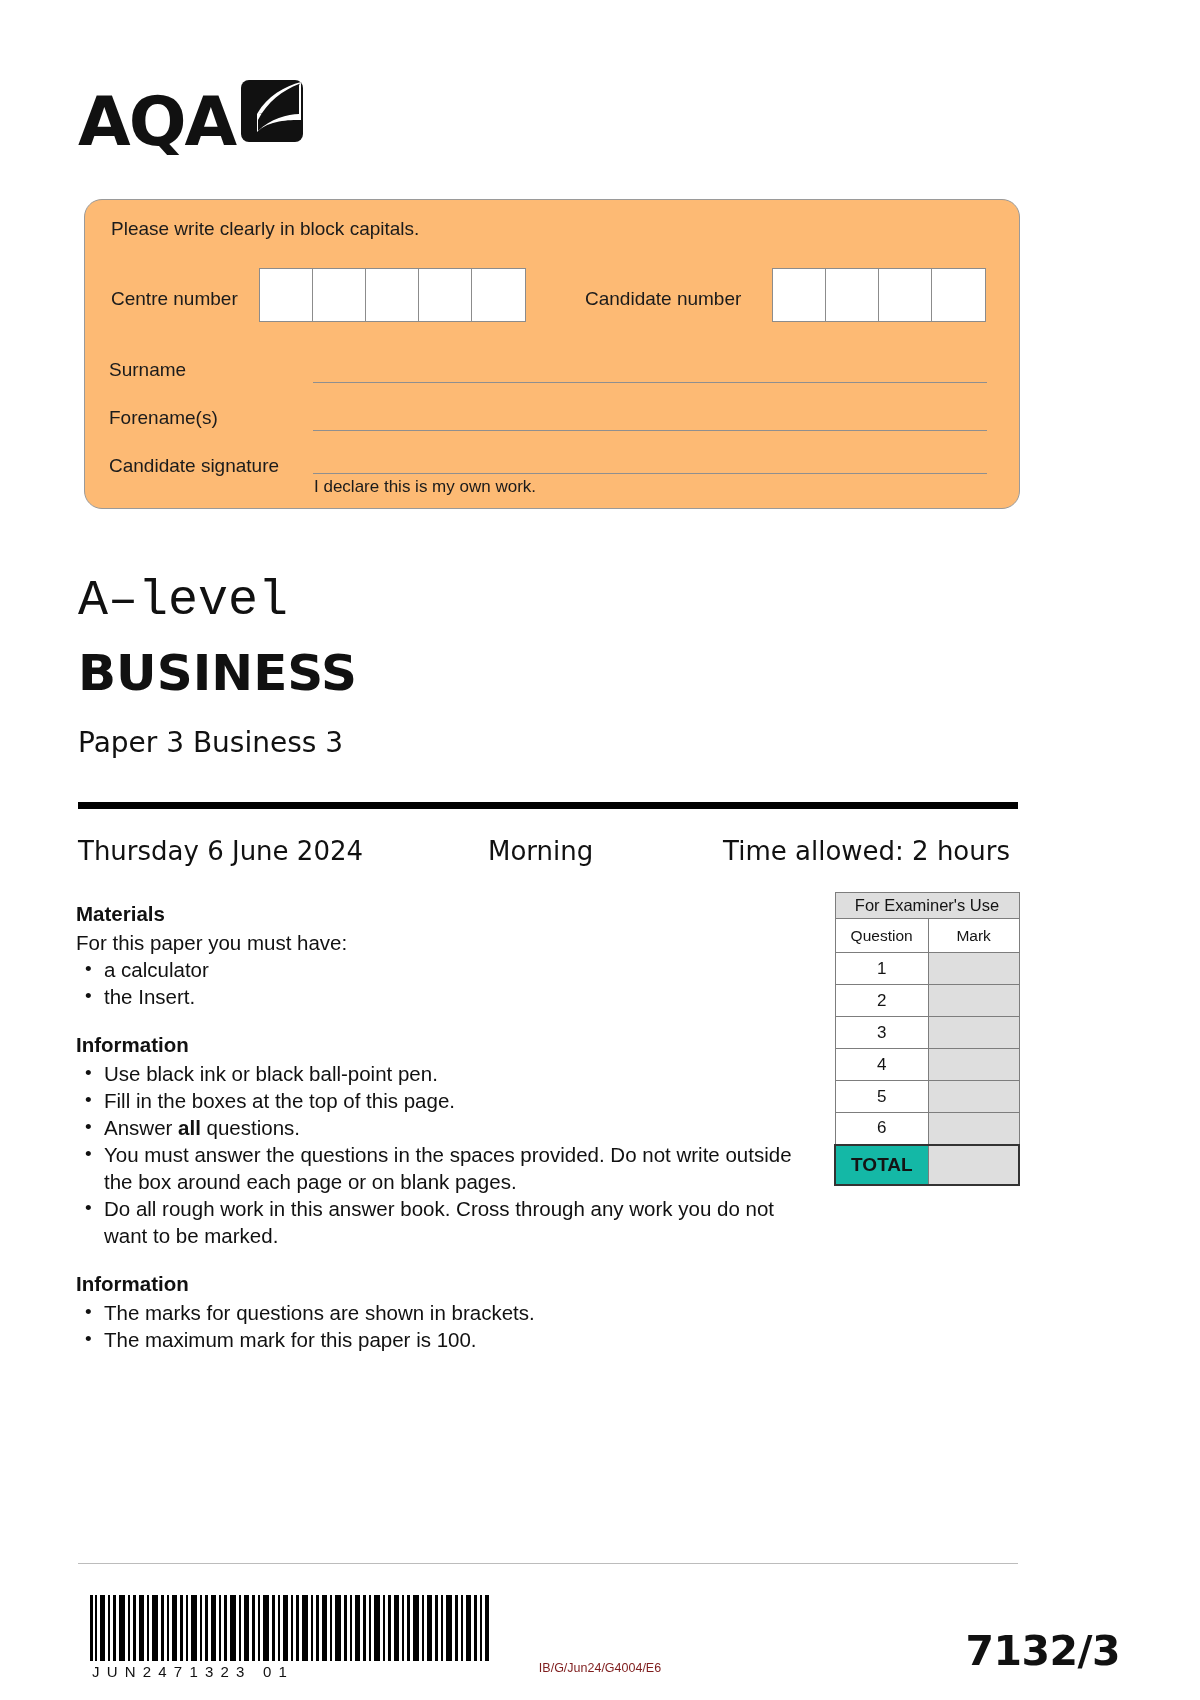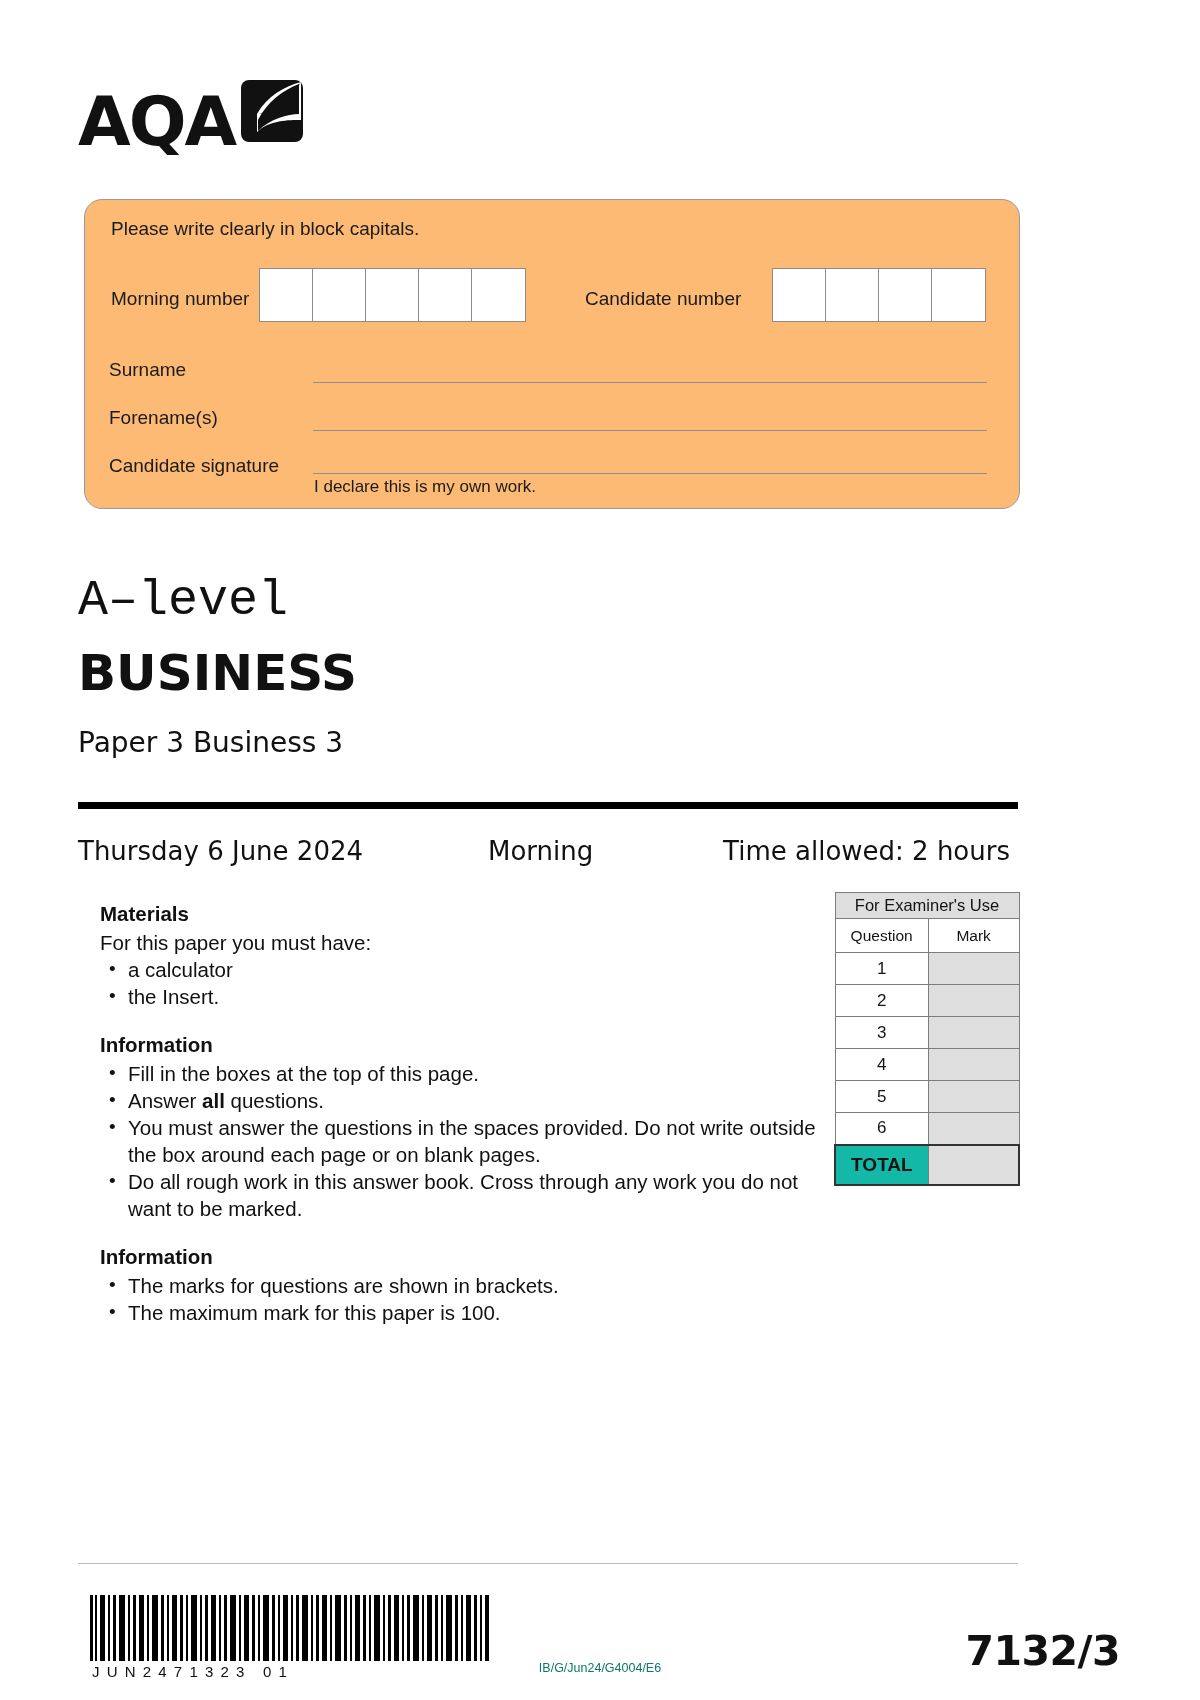--- a/index.html
+++ b/index.html
@@ -157,21 +157,21 @@
     font-size: 20.5px;
     line-height: 27px;
     color: #111;
   }
   .instr h3 {
     margin: 0 0 1px 0;
     font-size: 20.5px;
     font-weight: 700;
     line-height: 28px;
   }
-  .instr .sec { margin-bottom: 21px; margin-left: 24px; }
+  .instr .sec { margin-bottom: 21px; }
   .instr p { margin: 0; }
   .instr ul {
     margin: 0; padding: 0;
     list-style: none;
   }
   .instr li {
     position: relative;
     padding-left: 28px;
     margin: 0;
   }
@@ -255,21 +255,21 @@
     letter-spacing: 7.2px;
     color: #111;
     font-family: "Liberation Sans", sans-serif;
   }
   .ib-code {
     position: absolute;
     left: 0; top: 1661px;
     width: 1200px;
     text-align: center;
     font-size: 12.5px;
-    color: #0f766e;
+    color: #7f1d1d;
   }
   .paper-code {
     position: absolute;
     right: 80px; top: 1627px;
     font-family: "DejaVu Sans", sans-serif;
     font-size: 41px;
     font-weight: 700;
     letter-spacing: -0.5px;
     color: #111;
   }
@@ -287,21 +287,21 @@
         <path d="M60 2 C44 6 26 16 16 34 C26 34 44 26 60 2 Z" fill="#ffffff"></path>
         <path d="M16 34 C28 34 48 24 60 2 L60 40 C48 40 28 40 16 52 Z" fill="#ffffff"></path>
         <path d="M58 4 C42 10 26 22 17 40 L17 51 C29 39 47 34 58 34 Z" fill="#111"></path>
       </svg>
     </span>
   </div>
 
   <div class="details-box">
     <div class="block-caps">Please write clearly in block capitals.</div>
 
-    <div class="field-label lbl-centre">Morning number</div>
+    <div class="field-label lbl-centre">Centre number</div>
     <div class="boxes boxes-centre">
       <div class="cell"></div>
       <div class="cell"></div>
       <div class="cell"></div>
       <div class="cell"></div>
       <div class="cell"></div>
     </div>
 
     <div class="field-label lbl-cand">Candidate number</div>
     <div class="boxes boxes-cand">
@@ -341,20 +341,21 @@
       <p>For this paper you must have:</p>
       <ul>
         <li>a calculator</li>
         <li>the Insert.</li>
       </ul>
     </div>
 
     <div class="sec">
       <h3>Information</h3>
       <ul>
+        <li>Use black ink or black ball-point pen.</li>
         <li>Fill in the boxes at the top of this page.</li>
         <li><span>Answer <b>all</b> questions.</span></li>
         <li>You must answer the questions in the spaces provided.  Do not write outside the box around each page or on blank pages.</li>
         <li>Do all rough work in this answer book.  Cross through any work you do not want to be marked.</li>
       </ul>
     </div>
 
     <div class="sec">
       <h3>Information</h3>
       <ul>

